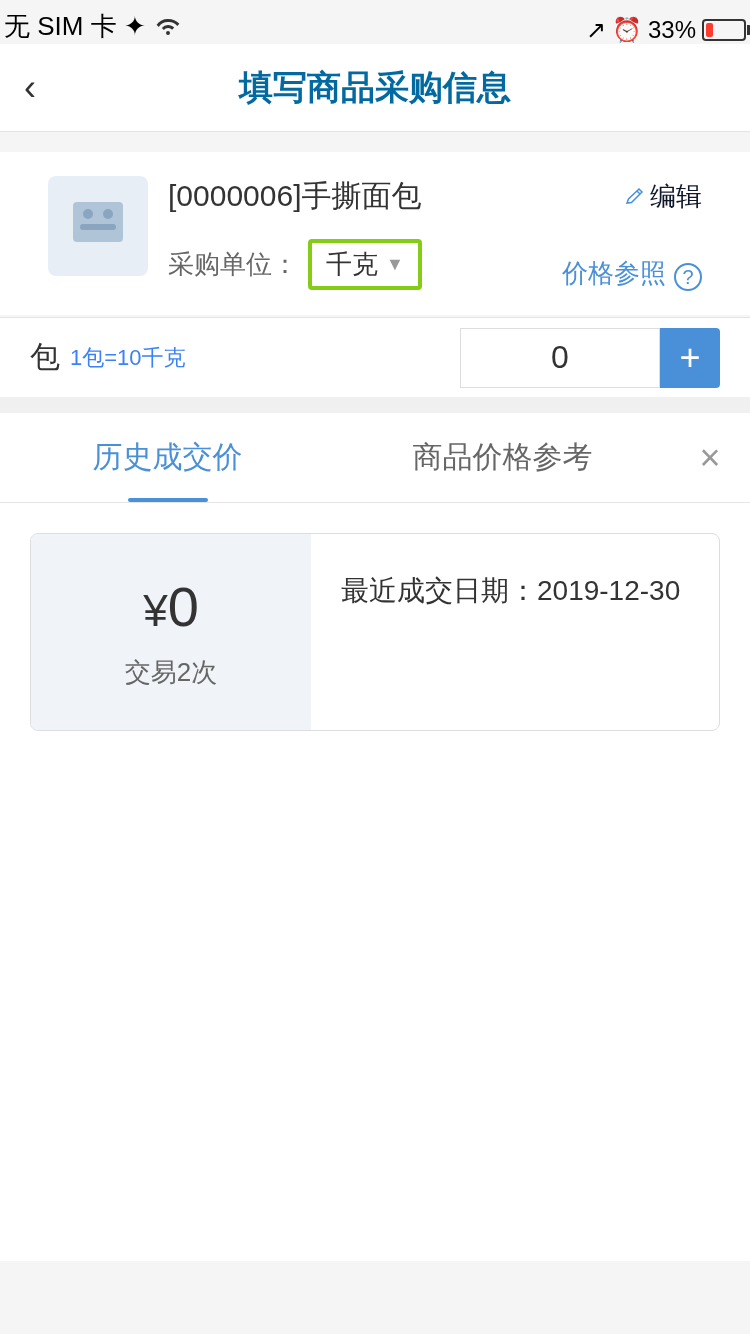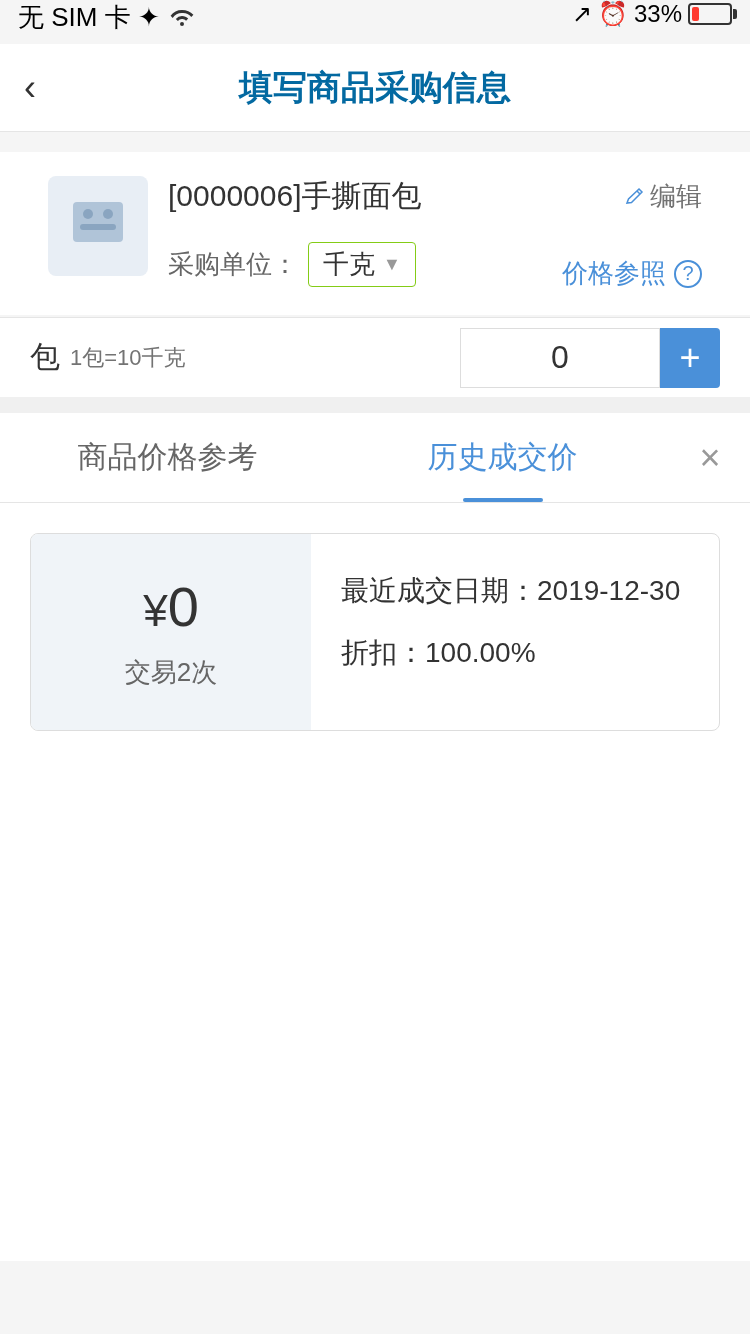--- a/index.html
+++ b/index.html
@@ -11,23 +11,23 @@
       background: #f5f5f5;
       overflow-x: hidden;
     }
 
     
     .status-bar {
       width: 750px;
       height: 44px;
       background: #f5f5f5;
       display: flex;
-      align-items: flex-start;
+      align-items: flex-end;
       justify-content: space-between;
-      padding: 0 18px;
+      padding: 0 4px;
       font-size: 26px;
       font-weight: 500;
     }
     .status-left { display: flex; align-items: center; gap: 8px; }
     .status-center { font-size: 28px; font-weight: 500; }
     .status-right { display: flex; align-items: center; gap: 6px; font-size: 24px; }
     .battery-icon {
       width: 44px; height: 22px;
       border: 2px solid #333;
       border-radius: 4px;
@@ -110,47 +110,47 @@
       justify-content: space-between;
       margin-bottom: 20px;
     }
     .product-name {
       font-size: 30px;
       color: #333;
       font-weight: 500;
     }
     .edit-link {
       font-size: 26px;
-      color: #737373;
+      color: #0f172a;
       display: flex;
       align-items: center;
       gap: 4px;
       cursor: pointer;
     }
     .product-unit-row {
       display: flex;
       align-items: center;
       justify-content: space-between;
     }
     .unit-label { font-size: 26px; color: #666; }
     .unit-select {
       display: inline-flex;
       align-items: center;
-      border: 1px solid #84cc16;
+      border: 4px solid #84cc16;
       border-radius: 4px;
       padding: 4px 14px;
       font-size: 26px;
       color: #333;
       gap: 8px;
       cursor: pointer;
       margin-left: 10px;
     }
     .price-ref {
       display: flex;
-      align-items: center;
+      align-items: flex-end;
       gap: 8px;
       font-size: 26px;
       color: #4a90d9;
       cursor: pointer;
       margin-top: 19px;
     }
     .help-circle {
       width: 28px; height: 28px;
       border: 2px solid #4a90d9;
       border-radius: 50%;
@@ -171,21 +171,21 @@
       align-items: center;
       justify-content: space-between;
       border-top: 1px solid #e5e5e5;
     }
     .quantity-label {
       display: flex;
       align-items: center;
       gap: 10px;
     }
     .qty-unit { font-size: 30px; color: #333; font-weight: 500; }
-    .qty-sub { font-size: 22px; color: #737373; }
+    .qty-sub { font-size: 22px; color: #3b82f6; }
     .quantity-input-wrap {
       display: flex;
       align-items: center;
       gap: 0;
     }
     .qty-input {
       width: 200px;
       height: 60px;
       border: 1px solid #ddd;
       font-size: 32px;
@@ -381,44 +381,41 @@
   </div>
   <div class="quantity-input-wrap">
     <input class="qty-input" type="text" value="0" style="">
     <button class="qty-plus">+</button>
   </div>
 </div>
 
 <div class="divider"></div>
 
 <div class="tab-bar">
-  <div class="tab-item">
-    <span>商品价格参考</span>
-  </div>
   <div class="tab-item active">
     <span>历史成交价</span>
     <div class="tab-underline"></div>
+  </div>
+  <div class="tab-item">
+    <span>商品价格参考</span>
   </div>
   <div class="tab-close">
     <span>×</span>
   </div>
 </div>
 
 <div class="price-card-wrap">
   <div class="price-card">
     <div class="price-card-left">
       <div class="price-amount">
         <span class="price-yuan">¥</span><span>0</span>
       </div>
       <div class="price-trades">交易2次</div>
     </div>
     <div class="price-card-right">
       <div class="price-detail-item">
         <span>最近成交日期：</span><span>2019-12-30</span>
       </div>
-      <div class="price-detail-item">
-        <span>折扣：</span><span>100.00%</span>
-      </div>
     </div>
   </div>
 </div>
 
 <div class="bottom-space"></div>
 
 </body></html>

